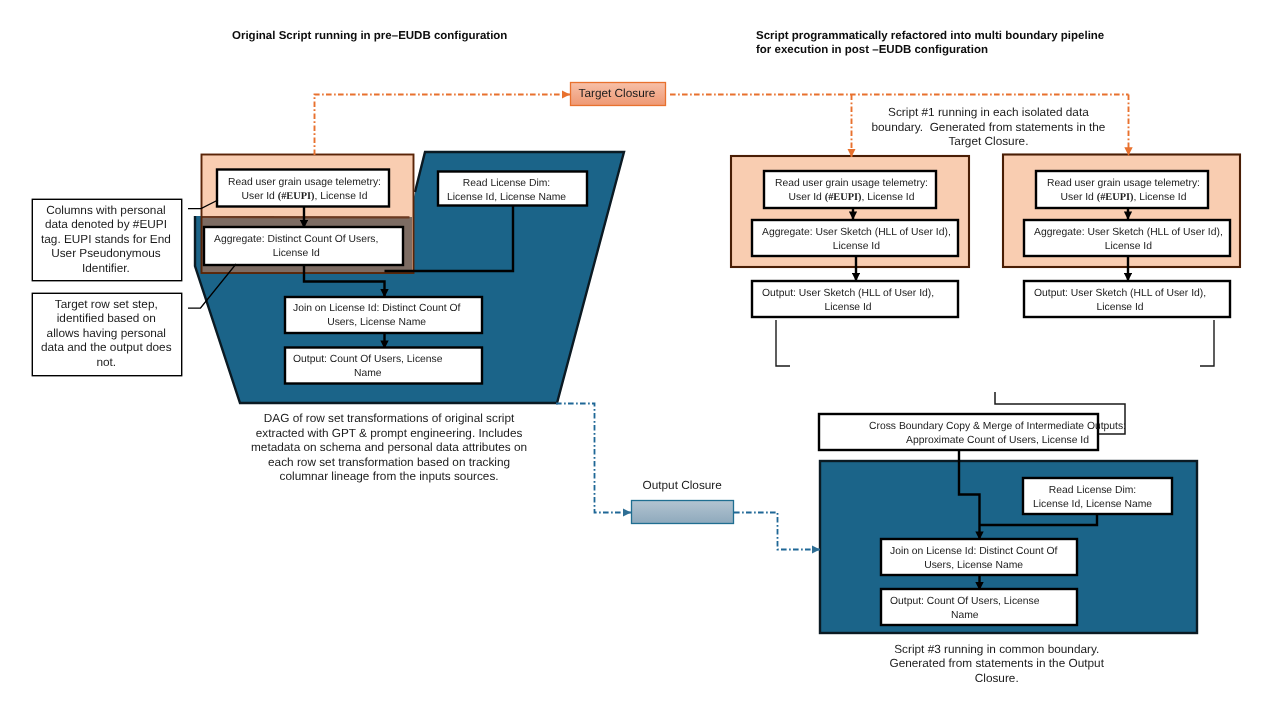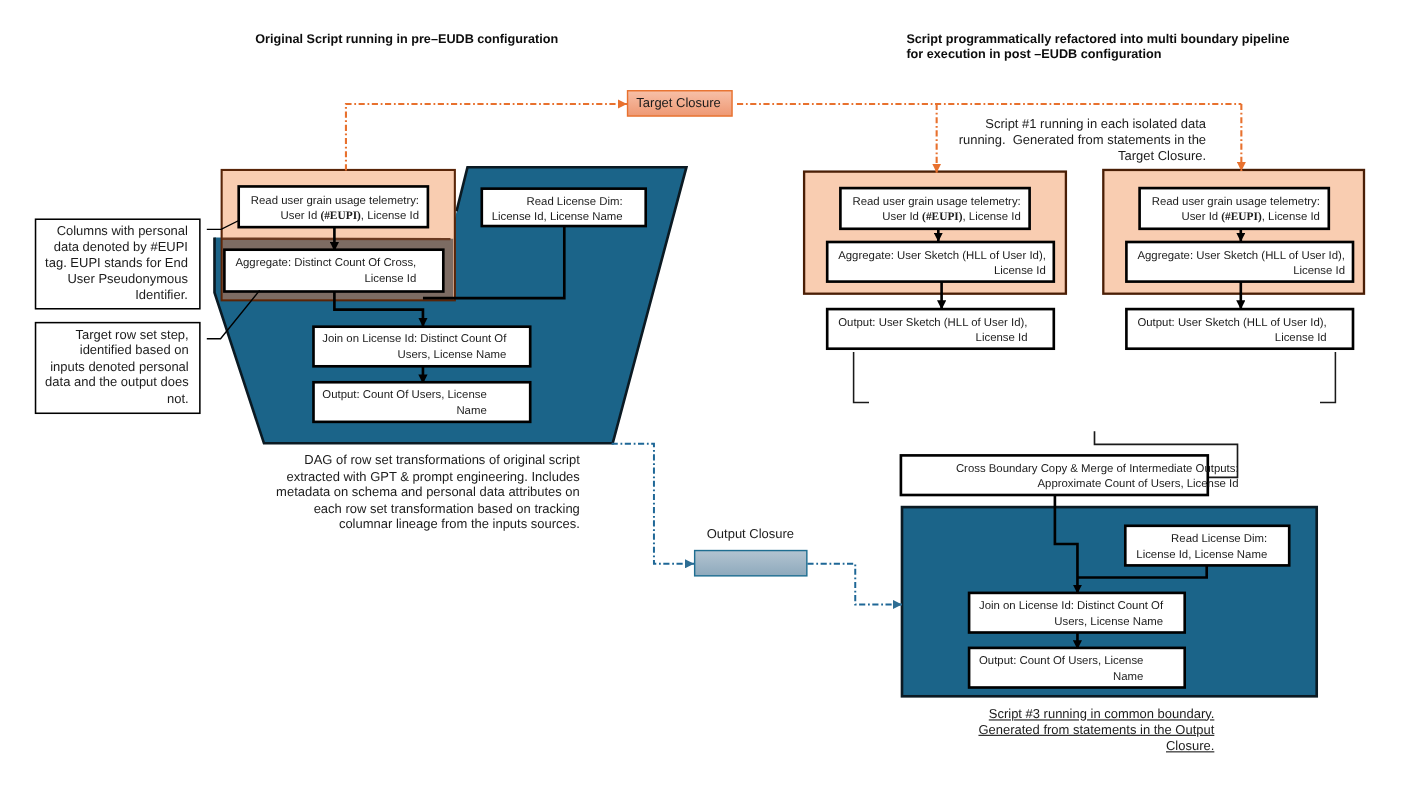--- a/index.html
+++ b/index.html
@@ -2,21 +2,21 @@
 <html><head>
 <meta charset="utf-8">
 <title>EUDB refactoring diagram</title>
 <style>
   html,body{margin:0;padding:0;background:#ffffff;}
   *{-webkit-font-smoothing:antialiased;text-rendering:geometricPrecision;}
   body{width:1280px;height:720px;overflow:hidden;font-family:"Liberation Sans",sans-serif;}
   #stage{position:relative;width:1280px;height:720px;background:#fff;}
   svg{position:absolute;left:0;top:0;width:1280px;height:720px;}
   .t{position:absolute;font-family:"Liberation Sans",sans-serif;font-size:10.35px;line-height:13.5px;
-     color:#1b1b1b;text-align:right;}
+     color:#1b1b1b;text-align:center;}
   .t>span{display:block;white-space:pre;}
   .t>span>span,.t>span>b{display:inline;white-space:pre;}
   .n{font-size:11.8px;line-height:14.5px;}
   .t b{font-weight:700;font-family:Liberation Serif, serif;}
   .ttl{position:absolute;font-family:"Liberation Sans",sans-serif;font-size:11.5px;line-height:13.5px;
        font-weight:700;color:#0d0d0d;}
   .ttl>span{display:block;white-space:pre;}
 </style>
 </head>
 <body>
@@ -116,31 +116,31 @@
     <rect x="570.5" y="82.5" width="95" height="23" fill="url(#gTC)" stroke="#E8712E" stroke-width="1.3"></rect>
 
     <path d="M556,403.5 L594.5,403.5 L594.5,512.5 L631,512.5" fill="none" stroke="#1E6796" stroke-width="1.8" stroke-dasharray="5.6 2.5 1.6 2.3" marker-end="url(#ahB)"></path>
     <path d="M734,512.5 L777.5,512.5 L777.5,549.5 L820,549.5" fill="none" stroke="#1E6796" stroke-width="1.8" stroke-dasharray="5.6 2.5 1.6 2.3" marker-end="url(#ahB)"></path>
     <rect x="631.5" y="500.5" width="102" height="23" fill="url(#gOC)" stroke="#1F6E91" stroke-width="1.3"></rect>
   </svg>
 
   <div class="ttl" style="left:232px;top:30px;">
     <span>Original Script running in pre–EUDB configuration</span>
   </div>
-  <div class="ttl" style="left:824px;top:30px;">
+  <div class="ttl" style="left:756px;top:30px;">
     <span>Script programmatically refactored into multi boundary pipeline</span>
     <span>for execution in post –EUDB configuration</span>
   </div>
 
   <div class="t" style="left:228px;top:176px;">
     <span>Read user grain usage telemetry:</span>
     <span><span>User Id </span><b>(#EUPI)</b><span>, License Id</span></span>
   </div>
   <div class="t" style="left:214px;top:233px;">
-    <span>Aggregate: Distinct Count Of Cross,</span>
+    <span>Aggregate: Distinct Count Of Users,</span>
     <span>License Id</span>
   </div>
   <div class="t" style="left:447px;top:177px;">
     <span>Read License Dim:</span>
     <span>License Id, License Name</span>
   </div>
   <div class="t" style="left:293px;top:302px;">
     <span>Join on License Id: Distinct Count Of</span>
     <span>Users, License Name</span>
   </div>
@@ -151,35 +151,35 @@
   <div class="t n" style="left:41px;top:202.5px;">
     <span>Columns with personal</span>
     <span>data denoted by #EUPI</span>
     <span>tag. EUPI stands for End</span>
     <span>User Pseudonymous</span>
     <span>Identifier.</span>
   </div>
   <div class="t n" style="left:41px;top:296.5px;">
     <span>Target row set step,</span>
     <span>identified based on</span>
-    <span>inputs denoted personal</span>
+    <span>allows having personal</span>
     <span>data and the output does</span>
     <span>not.</span>
   </div>
   <div class="t n" style="left:251px;top:411px;">
     <span>DAG of row set transformations of original script</span>
     <span>extracted with GPT &amp; prompt engineering. Includes</span>
     <span>metadata on schema and personal data attributes on</span>
     <span>each row set transformation based on tracking</span>
     <span>columnar lineage from the inputs sources.</span>
   </div>
 
   <div class="t n" style="left:871.5px;top:105px;">
     <span>Script #1 running in each isolated data</span>
-    <span>running.  Generated from statements in the</span>
+    <span>boundary.  Generated from statements in the</span>
     <span>Target Closure.</span>
   </div>
   <div class="t" style="left:775px;top:177px;">
     <span>Read user grain usage telemetry:</span>
     <span><span>User Id </span><b>(#EUPI)</b><span>, License Id</span></span>
   </div>
   <div class="t" style="left:762px;top:226px;">
     <span>Aggregate: User Sketch (HLL of User Id),</span>
     <span>License Id</span>
   </div>
@@ -208,21 +208,21 @@
     <span>License Id, License Name</span>
   </div>
   <div class="t" style="left:890px;top:545px;">
     <span>Join on License Id: Distinct Count Of</span>
     <span>Users, License Name</span>
   </div>
   <div class="t" style="left:890px;top:595px;">
     <span>Output: Count Of Users, License</span>
     <span>Name</span>
   </div>
-  <div class="t n" style="left:889.5px;top:641.5px;text-decoration:underline;">
+  <div class="t n" style="left:889.5px;top:641.5px;">
     <span>Script #3 running in common boundary.</span>
     <span>Generated from statements in the Output</span>
     <span>Closure.</span>
   </div>
   <div class="t n" style="left:578.5px;top:85.5px;">
     <span>Target Closure</span>
   </div>
   <div class="t n" style="left:642.5px;top:478px;">
     <span>Output Closure</span>
   </div>

